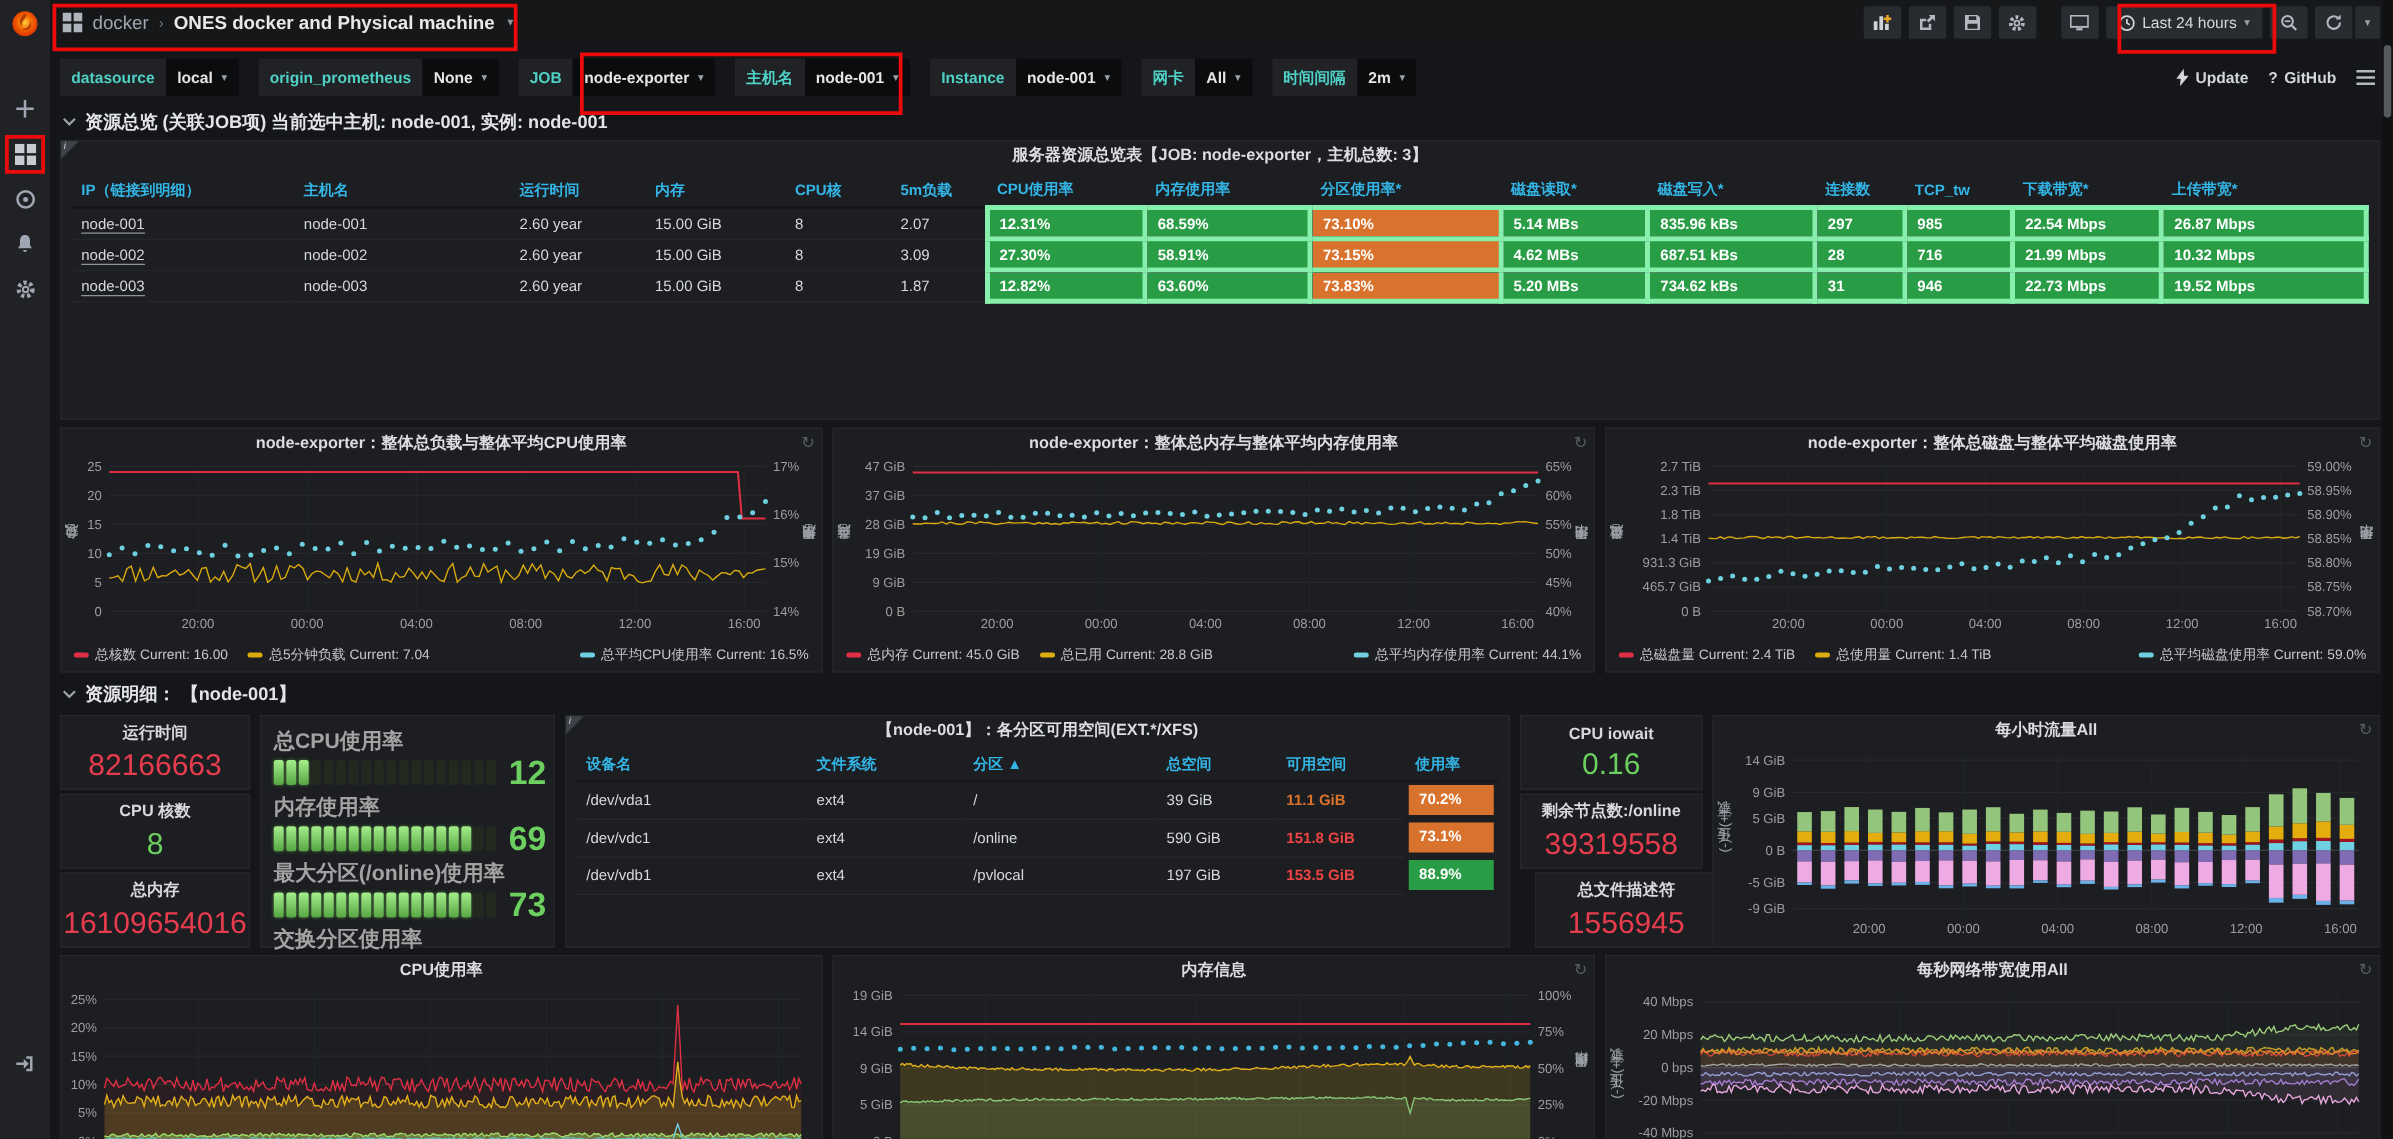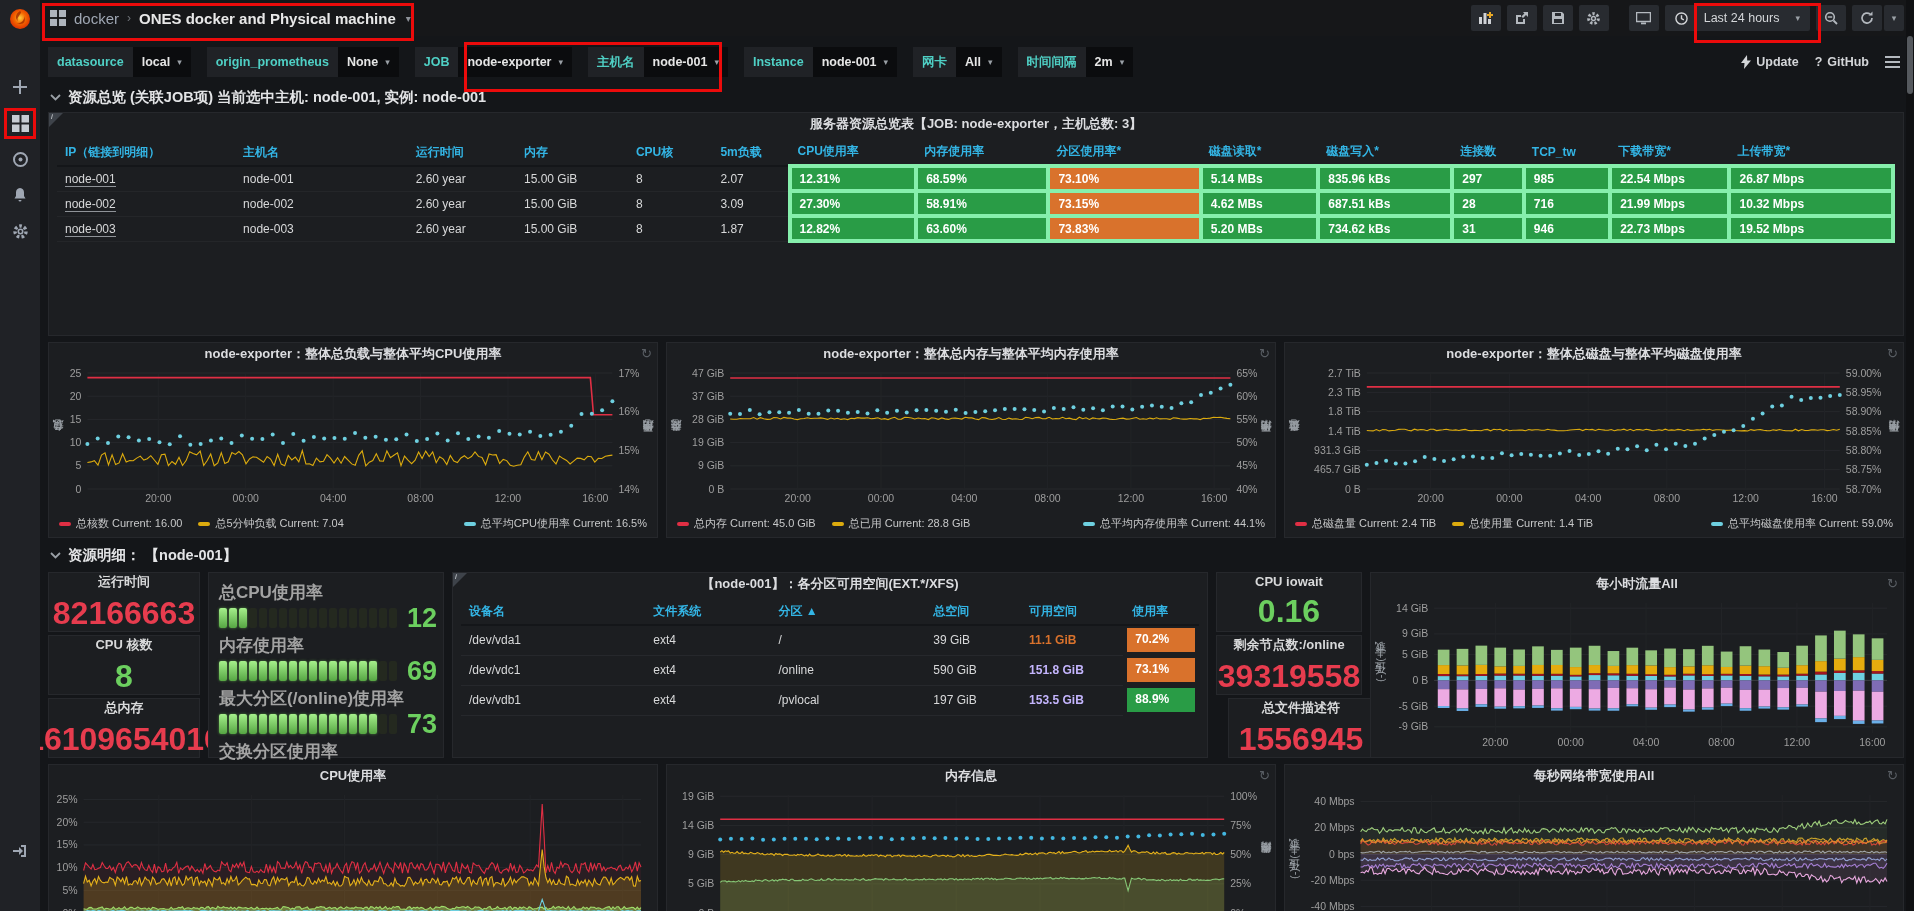--- a/index.html
+++ b/index.html
@@ -11,21 +11,21 @@
   .side-icon svg{display:block}
   
   .header{position:absolute;left:40px;right:0;top:0;height:36px;background:#161719;display:flex;align-items:center;padding:0 10px;z-index:4}
   .crumb{display:flex;align-items:center;gap:8px;font-size:15px}
   .crumb .sec{color:#9fa7b3}
   .crumb .sep{color:#6e7278;font-size:12px}
   .crumb .ttl{color:#e8e8e8;font-weight:bold}
   .crumb .caret{color:#8e9299;font-size:10px;margin-left:2px}
   .nav-right{margin-left:auto;display:flex;align-items:center;gap:6px}
   .nav-btn{width:30px;height:26px;background:#282b30;border-radius:2px;display:flex;align-items:center;justify-content:center;color:#b4b9bf;cursor:pointer}
-  .time-btn{height:26px;background:#282b30;border-radius:2px;display:flex;align-items:center;gap:16px;color:#d4d6d9;padding:0 10px;cursor:pointer;font-size:12.5px}
+  .time-btn{height:26px;background:#282b30;border-radius:2px;display:flex;align-items:center;gap:6px;color:#d4d6d9;padding:0 10px;cursor:pointer;font-size:12.5px}
   .grp{display:flex;gap:2px}
   
   .submenu{position:absolute;left:48px;right:14px;top:42px;height:40px;display:flex;align-items:center;gap:14px;z-index:3}
   .chip{display:flex;align-items:stretch;height:30px;cursor:pointer}
   .chip .lab{background:#202226;color:#4fd0c5;font-weight:bold;display:flex;align-items:center;padding:0 9px;font-size:12.5px}
   .chip .val{background:#0b0c0e;color:#e6e6e6;display:flex;align-items:center;gap:7px;padding:0 9px;font-size:12.5px;font-weight:bold}
   .chip .val .caret{color:#9aa0a6;font-size:9px}
   .submenu-right{margin-left:auto;display:flex;align-items:center;gap:16px;color:#d4d6d9;font-size:12.5px;font-weight:bold}
   .sm-link{display:flex;align-items:center;gap:5px;cursor:pointer}
   
@@ -40,29 +40,29 @@
   
   table{border-collapse:collapse;width:100%;table-layout:fixed}
   th{color:#33b5e5;font-size:12px;text-align:left;padding:4px 8px;font-weight:bold;border-bottom:2px solid #141619;white-space:nowrap;overflow:hidden}
   td{font-size:12px;padding:3px 8px;border-bottom:1px solid #242629;white-space:nowrap;overflow:hidden;height:25px}
   td.linkcell span{border-bottom:1px solid #8f9398;cursor:pointer}
   td.val{color:#fff;font-weight:bold;border:4px solid #86efac}
   td.val.g{background:#299c46}
   td.val.o{background:#d9722c}
   .ptable td{height:30px;border-bottom:1px solid #26282c}
   .avail-o{color:#d9722c;font-weight:bold}
-  .avail-g{color:#c4b5fd;font-weight:bold}
+  .avail-g{color:#ef4444;font-weight:bold}
   td.badge{padding:2px;border:2px solid #1c1e21}
   td.badge div{color:#fff;font-weight:bold;padding:4px 8px;height:100%}
   td.badge.o div{background:#d9722c}
   td.badge.g div{background:#299c46}
   
   .stat{position:absolute;background:#1c1e21;border:1px solid #26282c;display:flex;flex-direction:column;align-items:center;justify-content:center;gap:4px}
   .stat .lab{font-size:13px;font-weight:bold;color:#d8d9da}
-  .stat .num{font-size:32px;font-weight:bold}
+  .stat .num{font-size:24px;font-weight:normal}
   .red{color:#e73c4e}.grn{color:#6ccf5f}
   
   .gauge-row{margin:4px 10px 0 10px}
   .gauge-row .glab{font-size:17px;font-weight:bold;color:#a3a3a3;margin-bottom:2px}
   .gline{display:flex;align-items:center;gap:10px}
   .gbar{display:flex;gap:2px;flex:1}
   .gseg{width:8px;height:20px;border-radius:2px;background:#24291f}
   .gseg.lit{background:linear-gradient(180deg,#a5ef8b,#56a643);box-shadow:0 0 3px rgba(120,220,90,.5)}
   .gval{width:52px;text-align:right;font-size:27px;font-weight:bold;color:#6ccf5f;line-height:24px}
   

